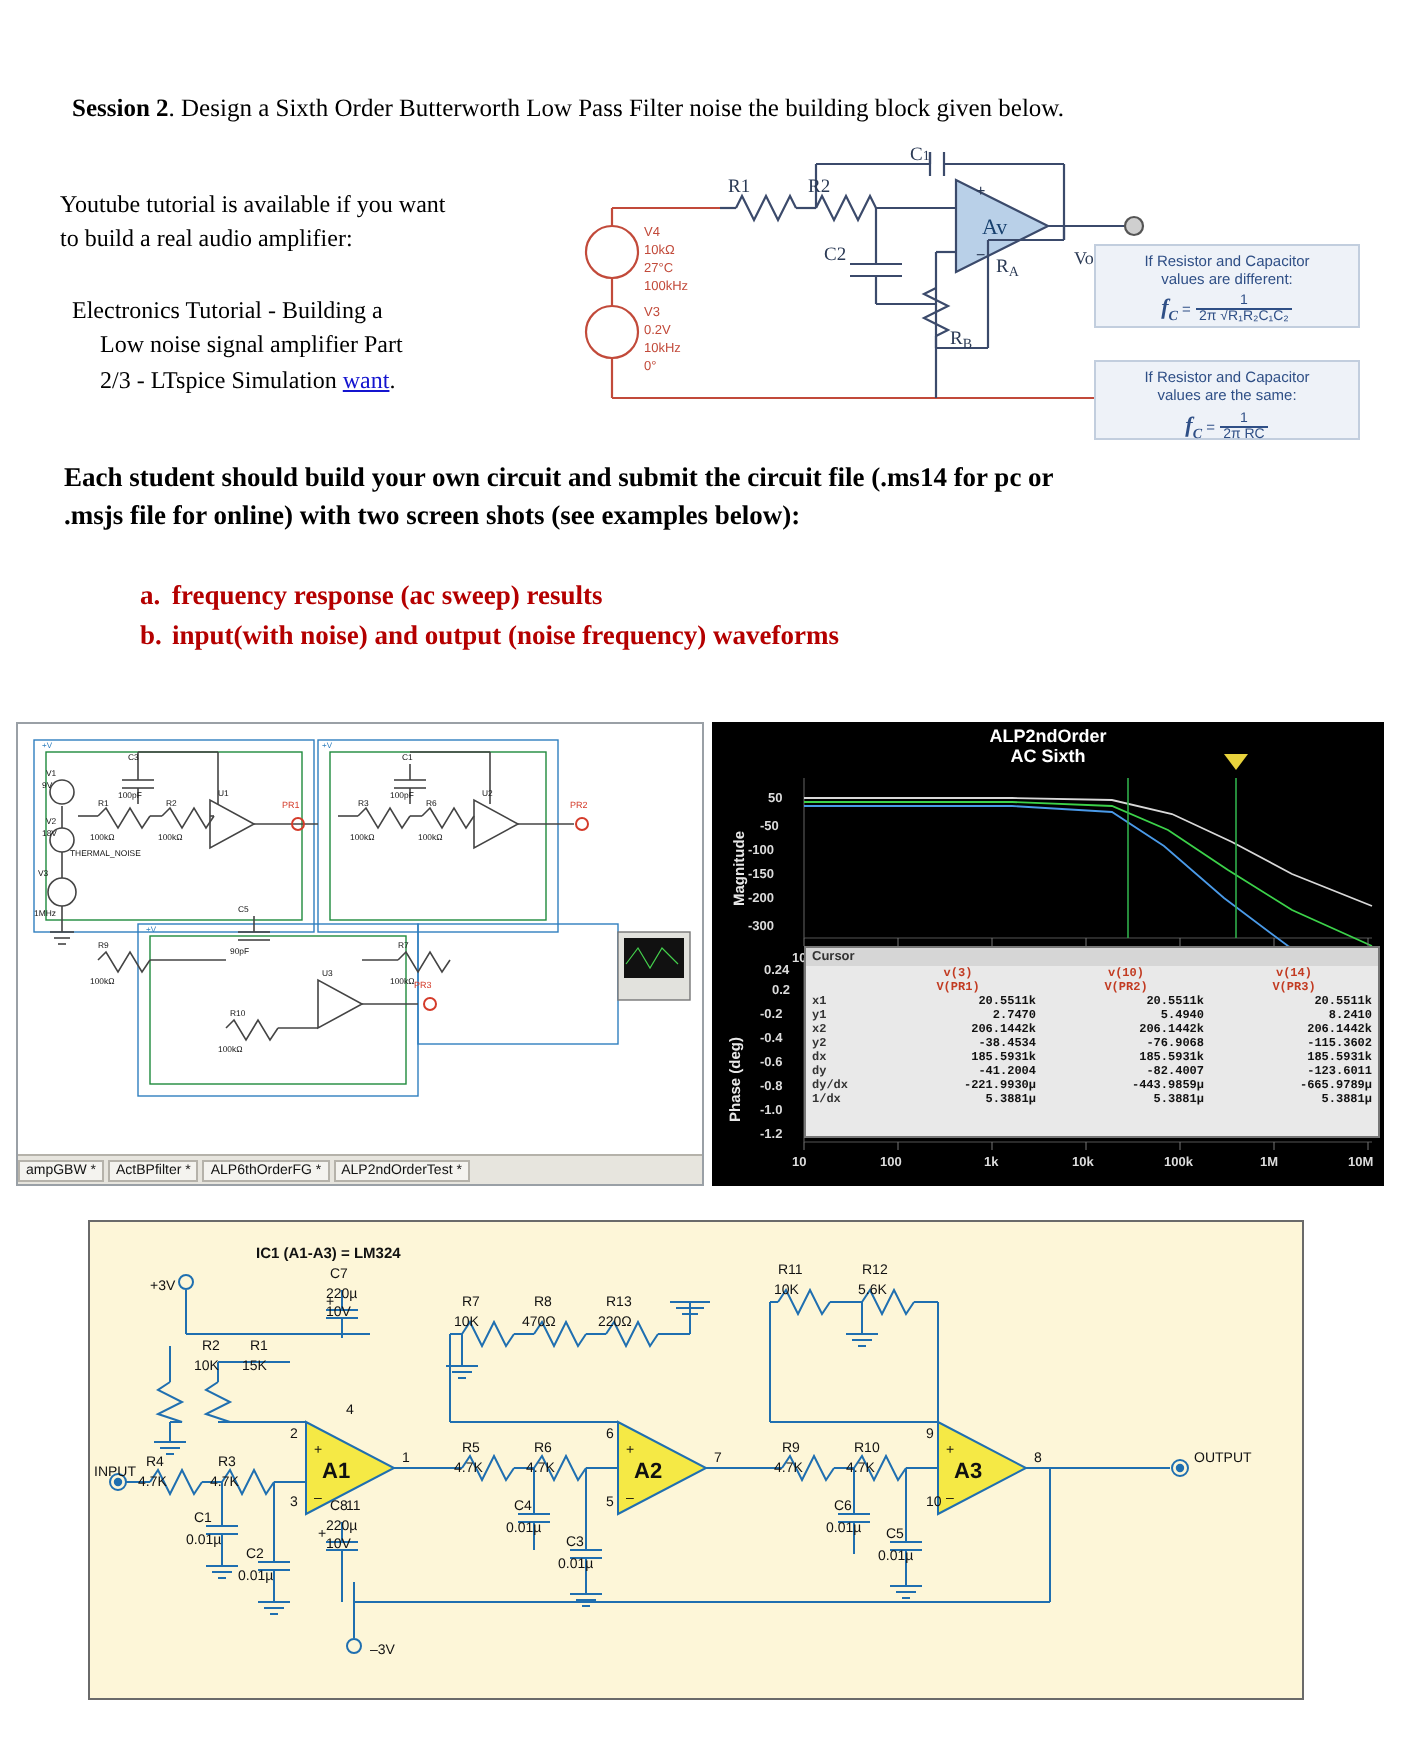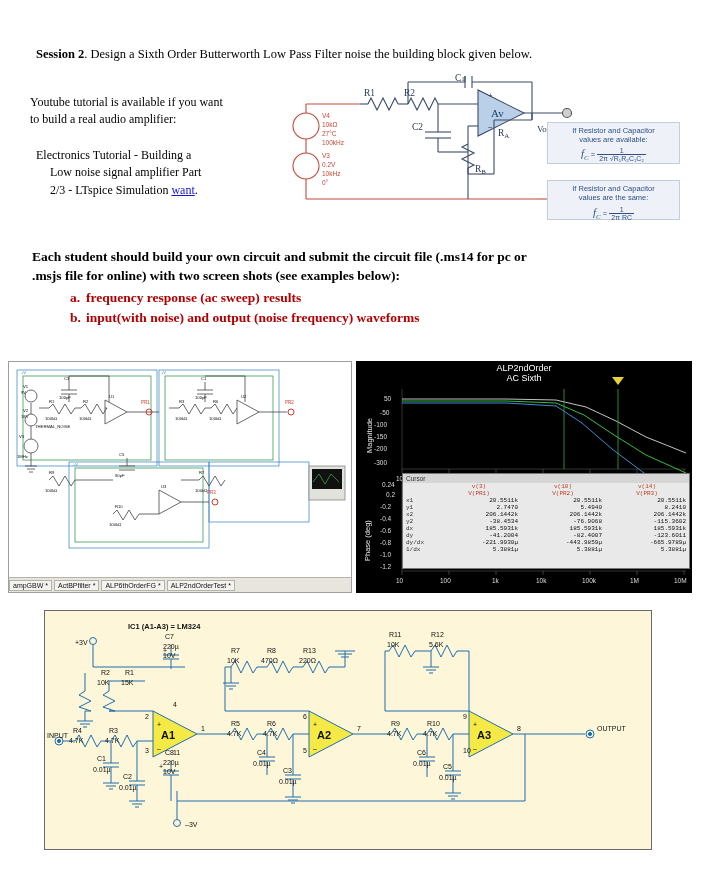--- a/index.html
+++ b/index.html
@@ -49,29 +49,29 @@
     font-family: "Liberation Sans", sans-serif;
     color: #2f4f86;
     font-size: 7.5px;
     text-align: center;
     line-height: 1.25;
     padding: 3px 4px;
   }
   .note-gain { left: 547px; top: 78px; width: 133px; height: 24px; padding-top:6px;margin-top:45px; }
   .note-diff { left: 547px; top: 122px; width: 133px; height: 42px; }
   .note-same { left: 547px; top: 180px; width: 133px; height: 40px; }
-  .fc { font-family: "Liberation Serif", serif; font-style: italic; font-size: 11px; color:#2f4f86; }
+  .fc { font-family: "Liberation Serif", serif; font-style: italic; font-size: 11px; color:#2f4f86;font-weight:bold; }
   .frac { display:inline-block; vertical-align:middle; text-align:center; font-size:7px; line-height:1.1; }
   .frac .num { border-bottom:1px solid #2f4f86; padding:0 2px; display:block; }
   .frac .den { padding:0 2px; display:block; }
 
   
   .req {
     position: absolute;
-    left: 32px; top: 248px; width: 646px;
+    left: 32px; top: 230px; width: 646px;
     font-size: 13.5px;
     font-weight: bold;
     line-height: 1.4;
     font-family: Liberation Serif, serif;
   }
   .req-items {
     position: absolute;
     left: 70px; top: 288px; width: 600px;
     font-size: 13.5px;
     font-weight: bold;
@@ -80,21 +80,21 @@
   }
   .req-items .idx { display:inline-block; width: 16px; color:#b40000; }
 
   
   .shot-left {
     position:absolute; left:8px; top:361px; width:344px; height:232px;
     background:#ffffff; border:1px solid #9aa0a6; overflow:hidden;
   }
   .shot-right {
     position:absolute; left:356px; top:361px; width:336px; height:232px;
-    background:#000; overflow:hidden;
+    background:#000; overflow:hidden;font-weight:bold;
   }
   .tabbar {
     position:absolute; left:0; bottom:0; width:100%; height:15px;
     background:#e7e5de; border-top:1px solid #b5b2aa;
     font-family:"Liberation Sans", sans-serif; font-size:7px;
     display:flex; align-items:center;
   }
   .tabbar .tab {
     border:1px solid #b5b2aa; background:#f4f3ef; margin-right:2px;
     padding:1px 3px; white-space:nowrap; color:#111;
@@ -246,21 +246,21 @@
   <div class="note-box note-gain">
     <span>Gain (Av) = 1 +</span>
     <span class="frac">
       <span class="num"><span>R</span><sub>A</sub></span>
       <span class="den"><span>R</span><sub>B</sub></span>
     </span>
   </div>
 
   <div class="note-box note-diff">
     <div>If Resistor and Capacitor</div>
-    <div>values are available:</div>
+    <div>values are different:</div>
     <div style="margin-top:2px;">
       <span class="fc"><span>f</span><sub style="font-size:7px">C</sub></span>
       <span>=</span>
       <span class="frac">
         <span class="num">1</span>
         <span class="den">2π √R₁R₂C₁C₂</span>
       </span>
     </div>
   </div>
 

